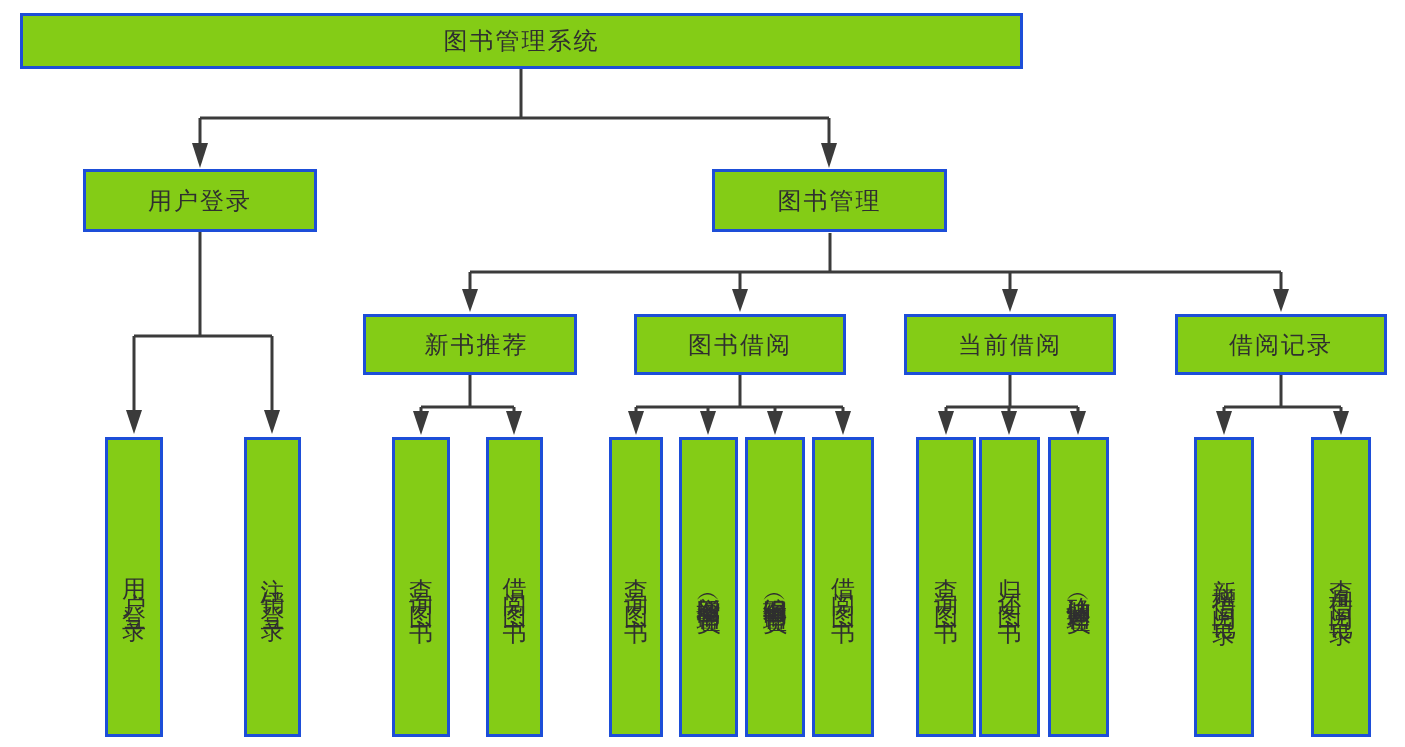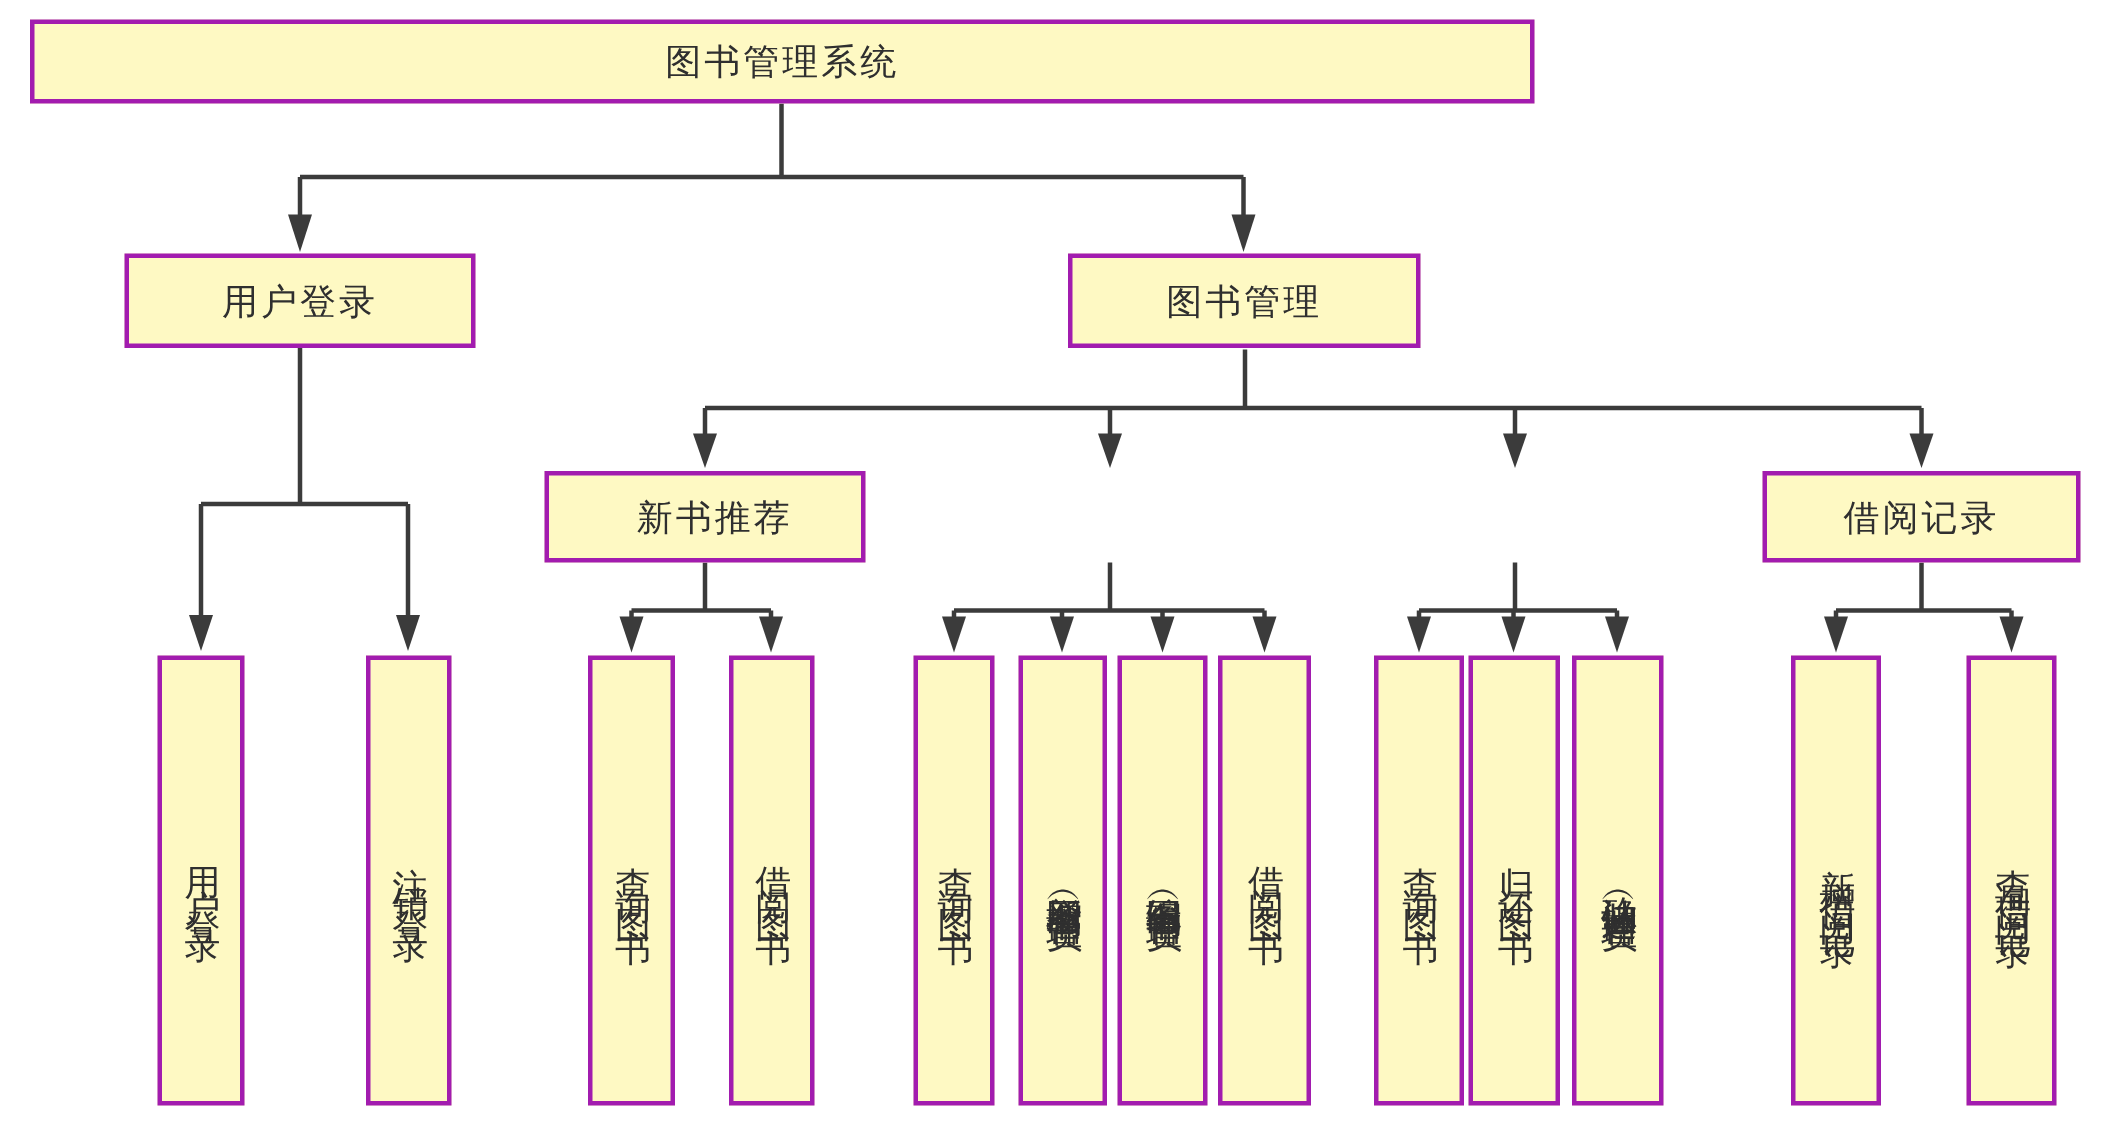--- a/index.html
+++ b/index.html
@@ -17,22 +17,22 @@
   }
   .wires {
     position: absolute;
     left: 0;
     top: 0;
     pointer-events: none;
   }
   .node {
     position: absolute;
     box-sizing: border-box;
-    border: 3px solid #a21caf;
-    background: #fef9c3;
+    border: 3px solid #1d4ed8;
+    background: #84cc16;
     display: flex;
     align-items: center;
     justify-content: center;
     font-size: 24px;
     color: #2f2f2f;
     letter-spacing: 2px;
     text-align: right;
   }
   .leaf {
     writing-mode: vertical-rl;
@@ -131,20 +131,22 @@
       <polygon points="1333,411 1349,411 1341,435"></polygon>
     </g>
   </svg>
 
   <div class="node" style="left:20px; top:13px; width:1003px; height:56px;">图书管理系统</div>
 
   <div class="node" style="left:83px; top:169px; width:234px; height:63px;">用户登录</div>
   <div class="node" style="left:712px; top:169px; width:235px; height:63px;">图书管理</div>
 
   <div class="node" style="left:363px; top:314px; width:214px; height:61px;padding-left:13px;">新书推荐</div>
+  <div class="node" style="left:634px; top:314px; width:212px; height:61px;">图书借阅</div>
+  <div class="node" style="left:904px; top:314px; width:212px; height:61px;">当前借阅</div>
   <div class="node" style="left:1175px; top:314px; width:212px; height:61px;">借阅记录</div>
 
   <div class="node leaf ls-lg" style="left:105px; top:437px; width:58px; height:300px;">用户登录</div>
   <div class="node leaf ls-lg" style="left:244px; top:437px; width:57px; height:300px;">注销登录</div>
 
   <div class="node leaf ls-lg" style="left:392px; top:437px; width:58px; height:300px;">查询图书</div>
   <div class="node leaf ls-lg" style="left:486px; top:437px; width:57px; height:300px;">借阅图书</div>
 
   <div class="node leaf ls-lg" style="left:609px; top:437px; width:54px; height:300px;">查询图书</div>
   <div class="node leaf ls-sm" style="left:679px; top:437px; width:59px; height:300px;">新增图书（管理员）</div>

